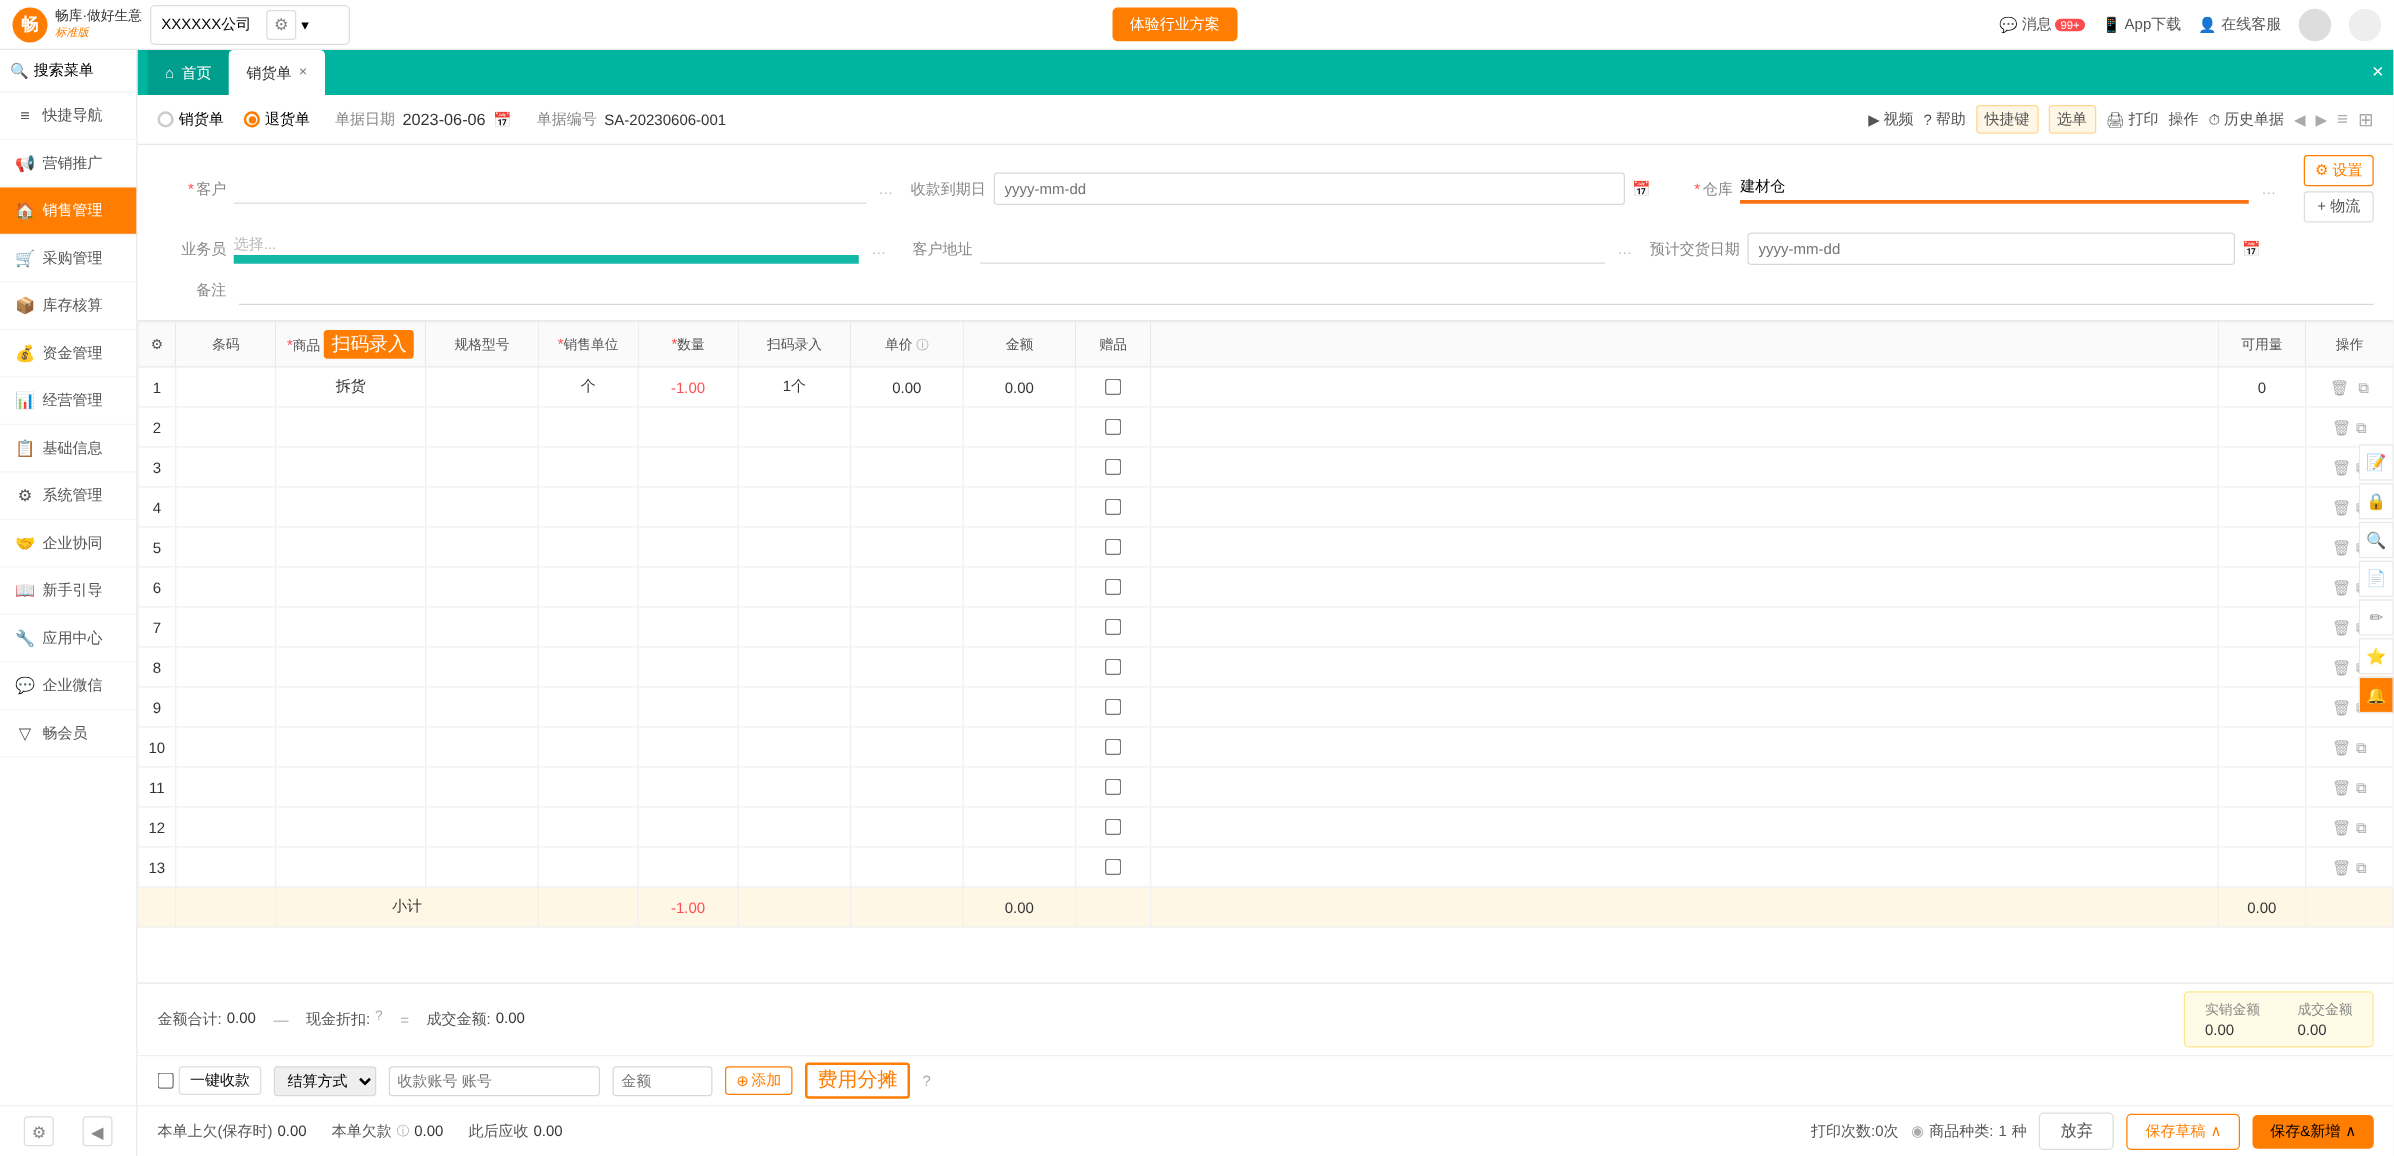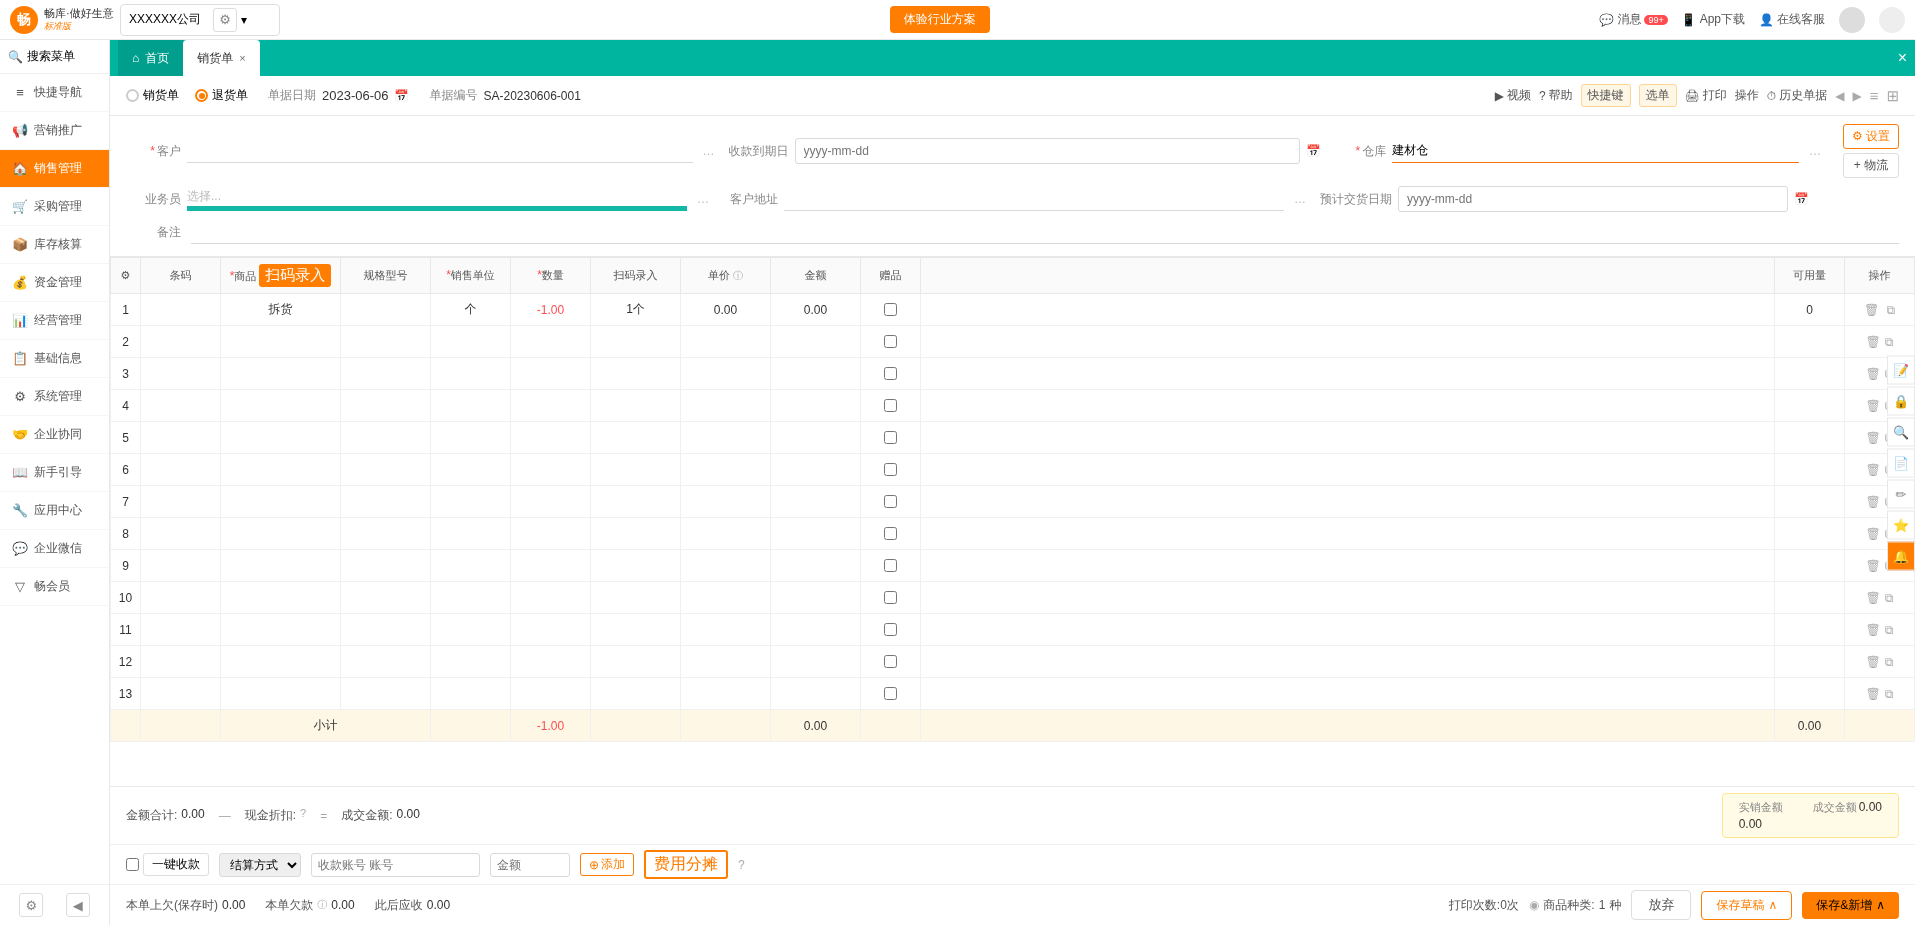--- a/index.html
+++ b/index.html
@@ -403,35 +403,35 @@
           <div style="flex:1; border-bottom:1px solid #d9d9d9; height:24px; min-width:120px;"></div>
           <span class="form-dots">…</span>
         </div>
         <div class="form-section" style="flex:1.2;">
           <span class="form-label">收款到期日</span>
           <input class="form-input placeholder" style="flex: 1 1 0%;" placeholder="yyyy-mm-dd">
           <span style="color:#aaa;cursor:pointer;">📅</span>
         </div>
         <div class="form-section" style="flex:1;">
           <span class="form-label required">仓库</span>
-          <div style="flex:1; border-bottom:1px solid #f97316; height:24px; min-width:80px; display:flex; align-items:center;">
+          <div style="flex:1; border-bottom:3px solid #f97316; height:24px; min-width:80px; display:flex; align-items:center;">
             <span>建材仓</span>
           </div>
           <span class="form-dots">…</span>
         </div>
         <div style="display:flex; flex-direction:column; gap:4px; margin-left:8px;">
           <button class="set-btn">⚙ 设置</button>
           <button class="flow-btn">+ 物流</button>
         </div>
       </div>
 
       <div class="form-row">
         <div class="form-section" style="flex:1.2;">
           <span class="form-label">业务员</span>
-          <div style="flex:1; border-bottom:5px solid #14b8a6; height:24px; min-width:120px; display:flex; align-items:center; color:#bbb;">
+          <div style="flex:1; border-bottom:7px solid #14b8a6; height:24px; min-width:120px; display:flex; align-items:center; color:#bbb;">
             <span>选择...</span>
           </div>
           <span class="form-dots">…</span>
         </div>
         <div class="form-section" style="flex:1.2;">
           <span class="form-label">客户地址</span>
           <div style="flex:1; border-bottom:1px solid #d9d9d9; height:24px; min-width:120px;"></div>
           <span class="form-dots">…</span>
         </div>
         <div class="form-section" style="flex:1;">
@@ -759,21 +759,21 @@
         <div class="summary-item">
           <span>成交金额:</span>
           <span class="summary-value">0.00</span>
         </div>
 
         <div style="margin-left:auto; background:#fffbe6; border:1px solid #ffe58f; border-radius:4px; padding:6px 16px; display:flex; gap:30px;">
           <div style="display:flex; flex-direction:column; gap:2px;">
             <span style="color:#888; font-size:11px;">实销金额</span>
             <span style="color:#333; font-weight:500;">0.00</span>
           </div>
-          <div style="display:flex; flex-direction:row; gap:2px;">
+          <div style="display:flex; flex-direction:column; gap:2px;">
             <span style="color:#888; font-size:11px;">成交金额</span>
             <span style="color:#333; font-weight:500;">0.00</span>
           </div>
         </div>
       </div>
 
       <div class="payment-row">
         <div style="display:flex; align-items:center; gap:4px;">
           <input type="checkbox" style="">
           <button class="one-click-btn">

